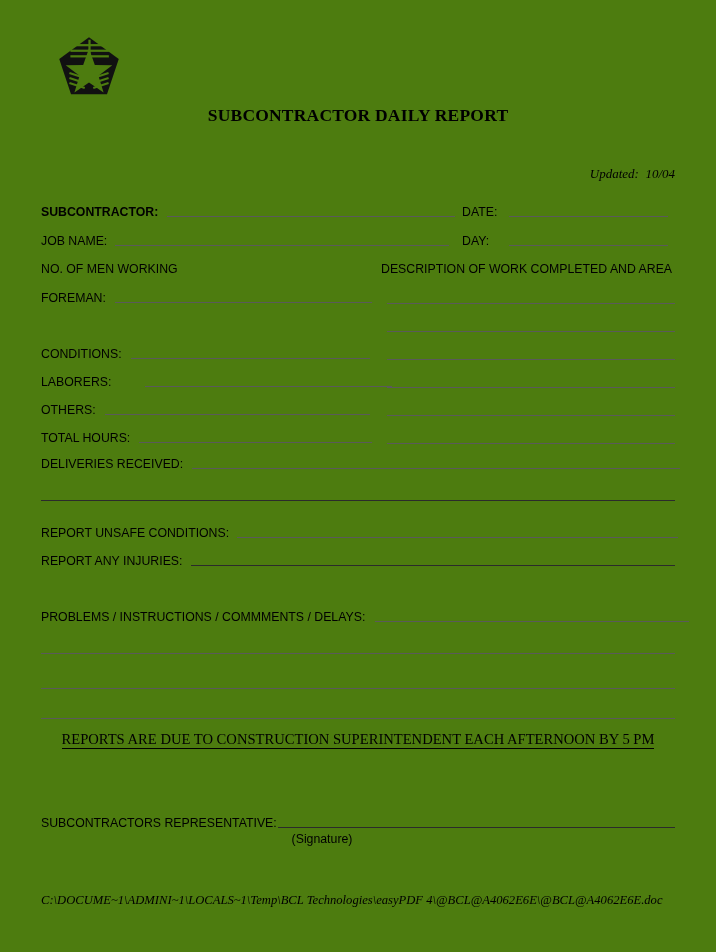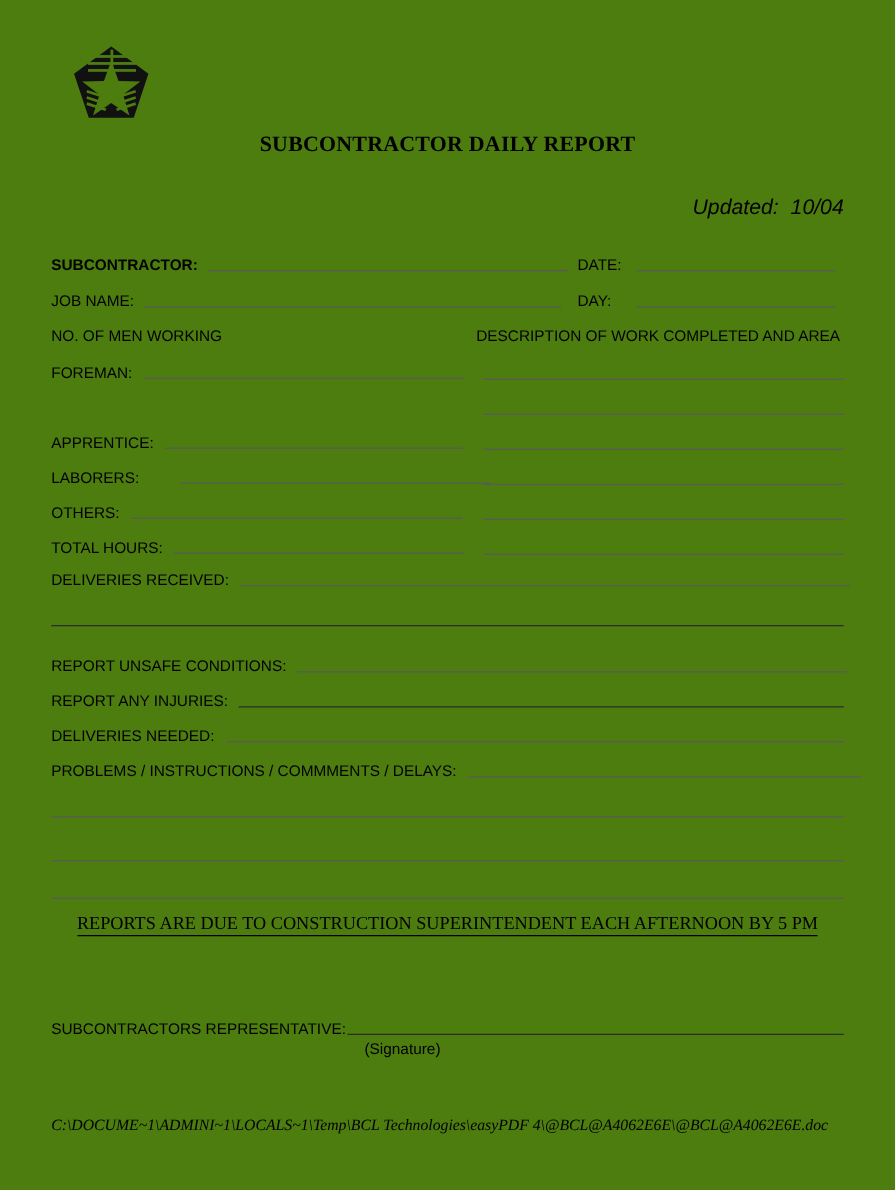--- a/index.html
+++ b/index.html
@@ -40,24 +40,24 @@
     font-family: "Liberation Serif", serif;
     font-weight: bold;
     font-size: 17.5px;
     letter-spacing: 0.2px;
   }
 
   
   .updated {
     position: absolute;
     right: 41px;
-    top: 156px;
-    font-family: Liberation Sans, sans-serif;
+    top: 166px;
+    font-family: Liberation Serif, serif;
     font-style: italic;
-    font-size: 17px;
+    font-size: 13px;
     white-space: pre;
   }
 
   
   .row {
     position: absolute;
     display: flex;
     align-items: baseline;
     font-size: 12.3px;
     white-space: nowrap;
@@ -184,21 +184,21 @@
   </div>
 
   <div class="sect" style="left:41px; top:262px;">NO. OF MEN WORKING</div>
   <div class="sect" style="left:381px; top:262px;">DESCRIPTION OF WORK COMPLETED AND AREA</div>
 
   <div class="row" style="left:41px; top:291px;">
     <span class="lbl">FOREMAN:</span>
     <span class="rule" style="width:257px; margin-left:9px;"></span>
   </div>
   <div class="row" style="left:41px; top:347px;">
-    <span class="lbl">APPRENTICE:</span>
+    <span class="lbl">CONDITIONS:</span>
     <span class="rule" style="width:239px; margin-left:9px;"></span>
   </div>
   <div class="row" style="left:41px; top:375px;gap:24px;">
     <span class="lbl">LABORERS:</span>
     <span class="rule" style="width:247px; margin-left:10px;"></span>
   </div>
   <div class="row" style="left:41px; top:403px;">
     <span class="lbl">OTHERS:</span>
     <span class="rule" style="width:265px; margin-left:9px;"></span>
   </div>
@@ -224,24 +224,20 @@
   <div class="row" style="left:41px; top:526px;">
     <span class="lbl">REPORT UNSAFE CONDITIONS:</span>
     <span class="rule" style="width:441px; margin-left:8px;"></span>
   </div>
 
   <div class="row" style="left:41px; top:554px;">
     <span class="lbl">REPORT ANY INJURIES:</span>
     <span class="rule dark" style="width:484px; margin-left:9px;"></span>
   </div>
 
-  <div class="row" style="left:41px; top:582px;">
-    <span class="lbl">DELIVERIES NEEDED:</span>
-    <span class="rule" style="width:495px; margin-left:9px;"></span>
-  </div>
 
   <div class="row" style="left:41px; top:610px;">
     <span class="lbl">PROBLEMS / INSTRUCTIONS / COMMMENTS / DELAYS:</span>
     <span class="rule" style="width:314px; margin-left:10px;"></span>
   </div>
 
   <div class="fullline" style="left:41px; top:653px; width:634px;"></div>
   <div class="fullline dark" style="left:41px; top:688px; width:634px;"></div>
   <div class="fullline" style="left:41px; top:718px; width:634px;"></div>
 

